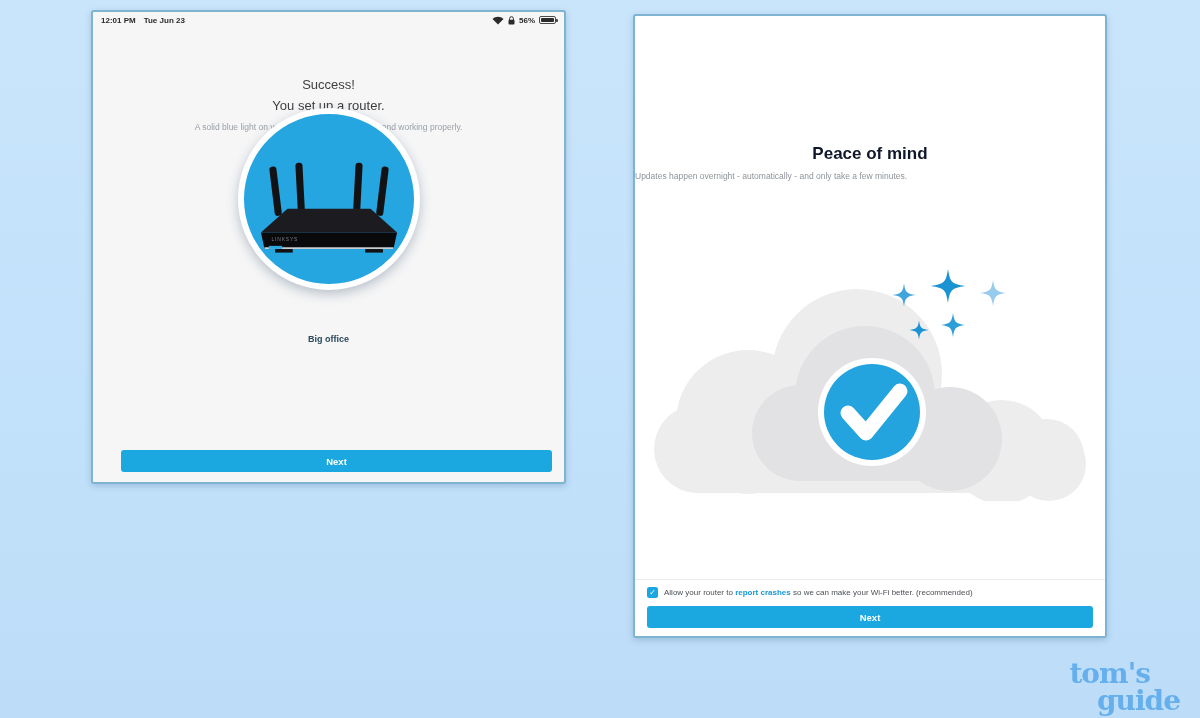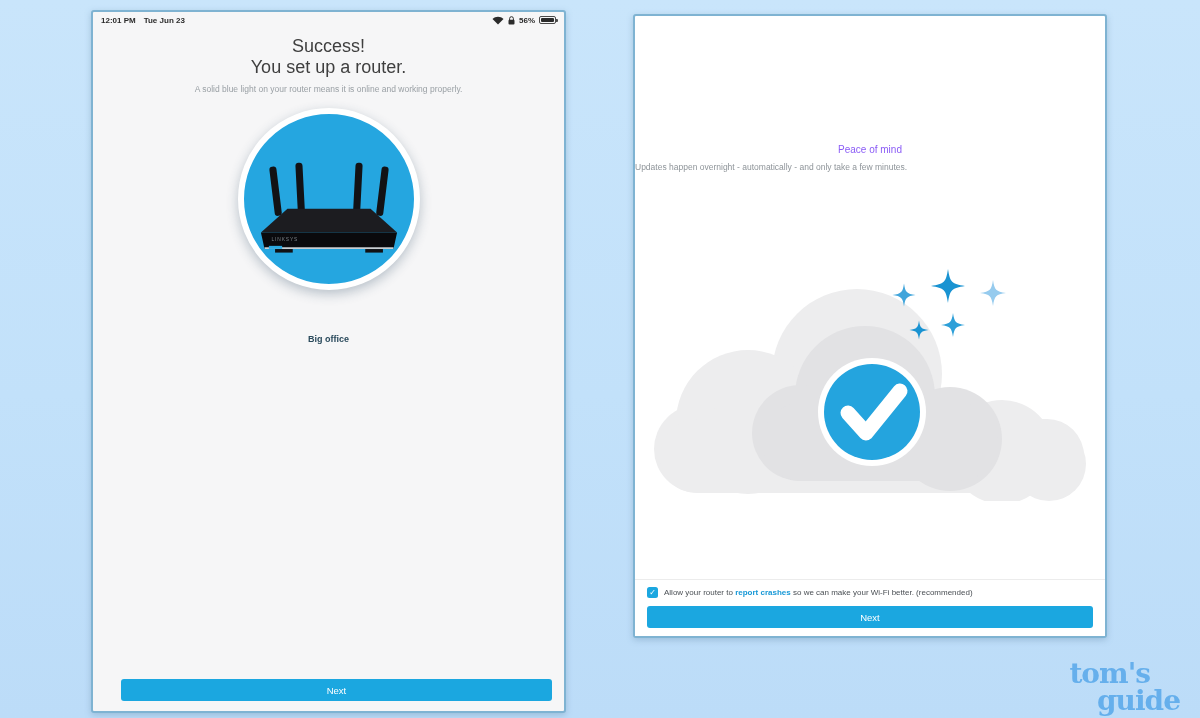--- a/index.html
+++ b/index.html
@@ -6,59 +6,59 @@
   html,body { width:1200px; height:718px; overflow:hidden; }
   body {
     font-family:"Liberation Sans","DejaVu Sans",sans-serif;
     background:linear-gradient(180deg,#c9e5fb 0%,#c2e1fa 55%,#bcdcf8 100%);
     position:relative;
   }
   .tablet {
     position:absolute; background:#fff; border:2px solid #7fb3d2;
     border-radius:3px; box-shadow:0 2px 6px rgba(90,130,160,.35);
   }
-  .tablet.left { left:91px; top:10px; width:475px; height:703px; background:#f6f6f7; }
+  .tablet.left { left:91px; top:10px; width:475px; height:474px; background:#f6f6f7; }
   .tablet.right { left:633px; top:14px; width:474px; height:624px; background:#ffffff; }
 
   
   .statusbar {
     position:absolute; top:0; left:0; right:0; height:16px;
     display:flex; align-items:center; justify-content:space-between;
     padding:0 8px; font-size:8px; font-weight:bold; color:#2b2b2b;
   }
   .sb-left { display:flex; gap:8px; }
   .sb-right { display:flex; align-items:center; gap:4px; }
   .battery { width:17px; height:8px; border:1px solid #4a4a4a; border-radius:2px;
     position:relative; display:inline-block; }
   .battery::before { content:""; position:absolute; left:1px; top:1px; bottom:1px; right:1px;
     background:#2b2b2b; border-radius:1px; }
   .battery::after { content:""; position:absolute; right:-3px; top:2px; width:2px; height:3px;
     background:#4a4a4a; border-radius:0 1px 1px 0; }
 
   
-  .l-title { margin-top:24px; text-align:center; font-size:18px; color:#3f3f3f; line-height:21px; font-weight:500; }
+  .l-title { margin-top:62px; text-align:center; font-size:13px; color:#3f3f3f; line-height:21px; font-weight:500; }
   .l-sub { margin-top:6px; text-align:center; font-size:8.5px; color:#9aa0a5; }
   .router-circle {
     width:182px; height:182px; border-radius:50%;
     background:#25a6e0; border:6px solid #ffffff;
     box-shadow:0 4px 12px rgba(40,70,95,.30);
     position:absolute; left:50%; top:96px; transform:translateX(-50%);
     display:flex; align-items:center; justify-content:center;
   }
   .router-label { position:absolute; top:322px; width:100%; text-align:center;
     font-size:9px; font-weight:bold; color:#2a4a5c; }
   .next-btn {
     position:absolute; left:28px; right:12px; bottom:10px; height:22px;
     background:var(--accent,#1ba7e0); border:none; border-radius:3px;
-    color:#fff; font-size:9.5px; font-weight:normal; cursor:pointer;
+    color:#fff; font-size:9.5px; font-weight:bold; cursor:pointer;
     font-family:"Liberation Sans",sans-serif;
   }
 
   
-  .r-title { margin-top:128px; text-align:center; font-size:10px; color:#8b5cf6; font-weight:400; }
+  .r-title { margin-top:128px; text-align:center; font-size:17px; color:#0f172a; font-weight:700; }
   .r-sub { margin-top:7px; text-align:left; font-size:8.5px; color:#8e9499; }
   .cloud-wrap { position:absolute; left:15px; top:245px; width:444px; height:240px; }
   .r-footer {
     position:absolute; left:0; right:0; bottom:0; background:#fff;
     border-top:1px solid #ececec; padding:7px 12px 8px;
   }
   .consent-row { display:flex; align-items:center; gap:6px; margin-bottom:8px; }
   .checkbox {
     width:11px; height:11px; border-radius:2.5px; background:var(--accent,#1ba7e0);
     color:#fff; font-size:8px; line-height:11px; text-align:center; flex:0 0 auto;

